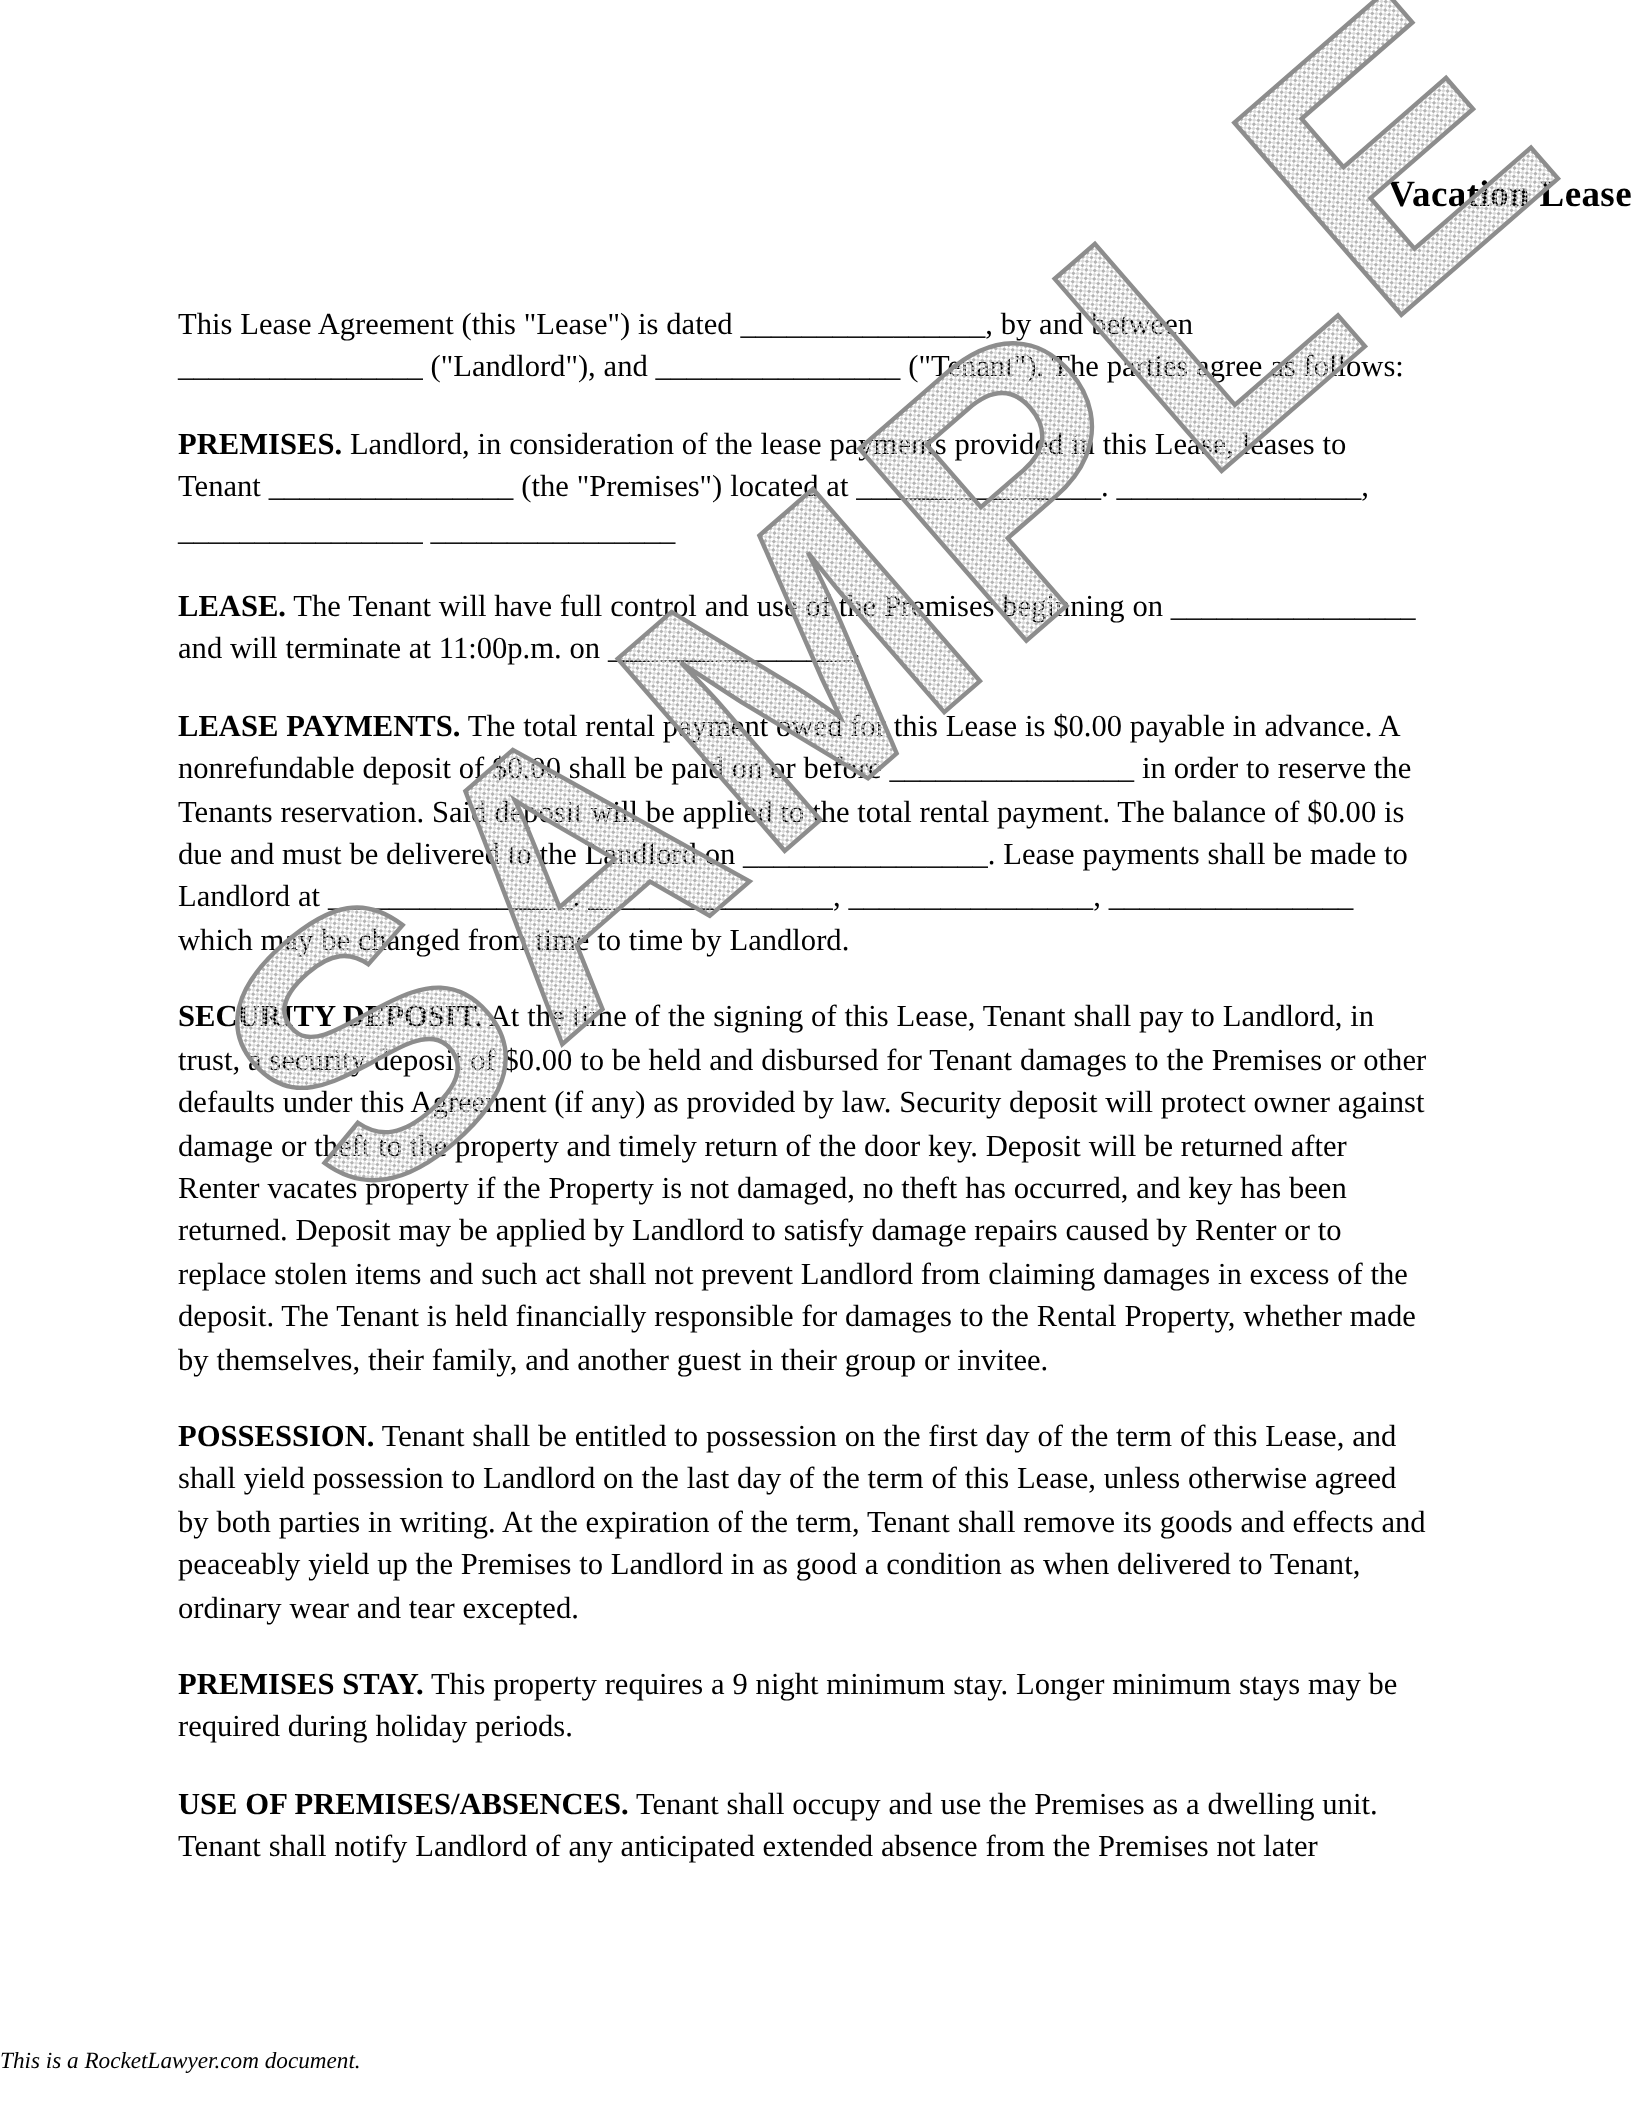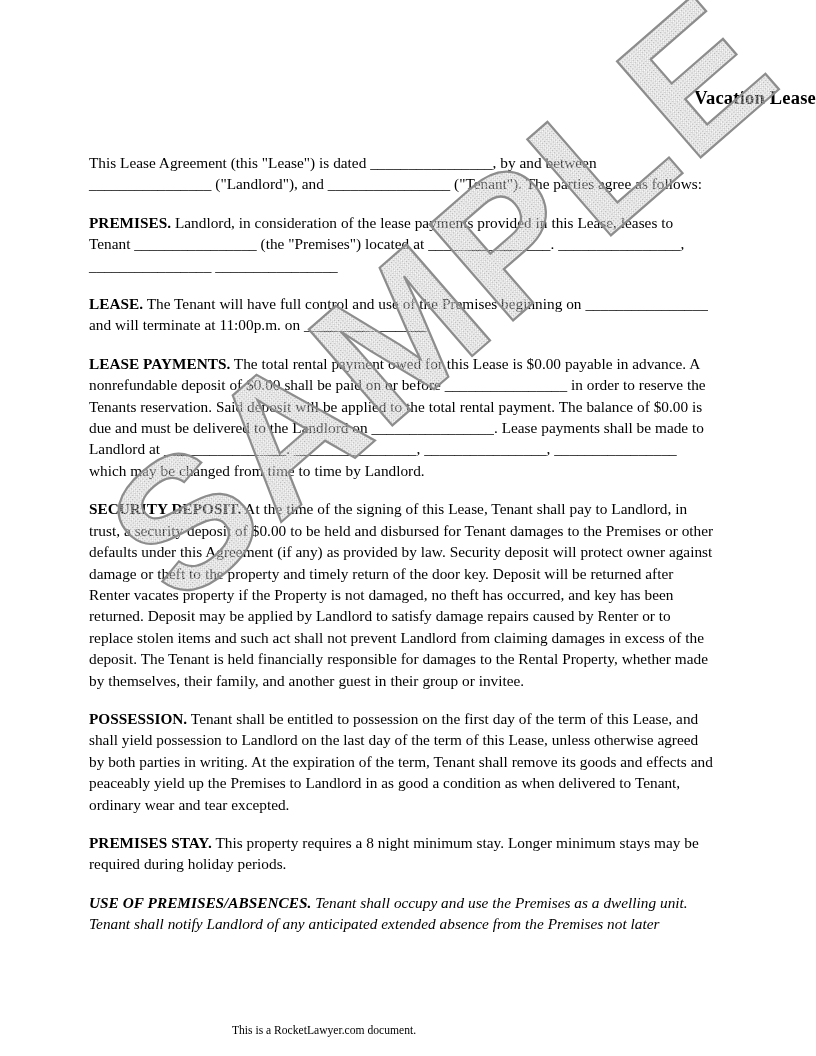--- a/index.html
+++ b/index.html
@@ -68,32 +68,33 @@
     top: 152px;
     width: 625px;
     font-size: 15.3px;
     line-height: 21.4px;
   }
   .para {
     margin: 0 0 17px 0;
     text-align: left;
     word-spacing: 0.1px;
   }
-  .para:last-child { margin-bottom: 0; font-style: italic; }
+  .para:last-child { margin-bottom: 0; }
   .lead {
     font-weight: bold;
   }
   .footer {
     position: absolute;
     left: 0;
     top: 1024px;
     width: 648px;
-    text-align: center;
+    text-align: left;
     font-size: 11.6px;
     z-index: 2;
+    font-style: italic;
   }
 </style>
 </head>
 <body>
 
 <div class="page">
 
   <div class="doc">
 
     <div class="doc-title">Vacation Lease</div>
@@ -118,21 +119,21 @@
 
       <p class="para">
         <span class="lead">SECURITY DEPOSIT.</span><span> At the time of the signing of this Lease, Tenant shall pay to Landlord, in trust, a security deposit of $0.00 to be held and disbursed for Tenant damages to the Premises or other defaults under this Agreement (if any) as provided by law. Security deposit will protect owner against damage or theft to the property and timely return of the door key. Deposit will be returned after Renter vacates property if the Property is not damaged, no theft has occurred, and key has been returned. Deposit may be applied by Landlord to satisfy damage repairs caused by Renter or to replace stolen items and such act shall not prevent Landlord from claiming damages in excess of the deposit. The Tenant is held financially responsible for damages to the Rental Property, whether made by themselves, their family, and another guest in their group or invitee.</span>
       </p>
 
       <p class="para">
         <span class="lead">POSSESSION.</span><span> Tenant shall be entitled to possession on the first day of the term of this Lease, and shall yield possession to Landlord on the last day of the term of this Lease, unless otherwise agreed by both parties in writing. At the expiration of the term, Tenant shall remove its goods and effects and peaceably yield up the Premises to Landlord in as good a condition as when delivered to Tenant, ordinary wear and tear excepted.</span>
       </p>
 
       <p class="para">
-        <span class="lead">PREMISES STAY.</span><span> This property requires a 8 night minimum stay. Longer minimum stays may be required during holiday periods.</span>
+        <span class="lead">PREMISES STAY.</span><span> This property requires a 9 night minimum stay. Longer minimum stays may be required during holiday periods.</span>
       </p>
 
       <p class="para">
         <span class="lead">USE OF PREMISES/ABSENCES.</span><span> Tenant shall occupy and use the Premises as a dwelling unit. Tenant shall notify Landlord of any anticipated extended absence from the Premises not later</span>
       </p>
 
     </div>
   </div>
 
   <div class="watermark-layer">

